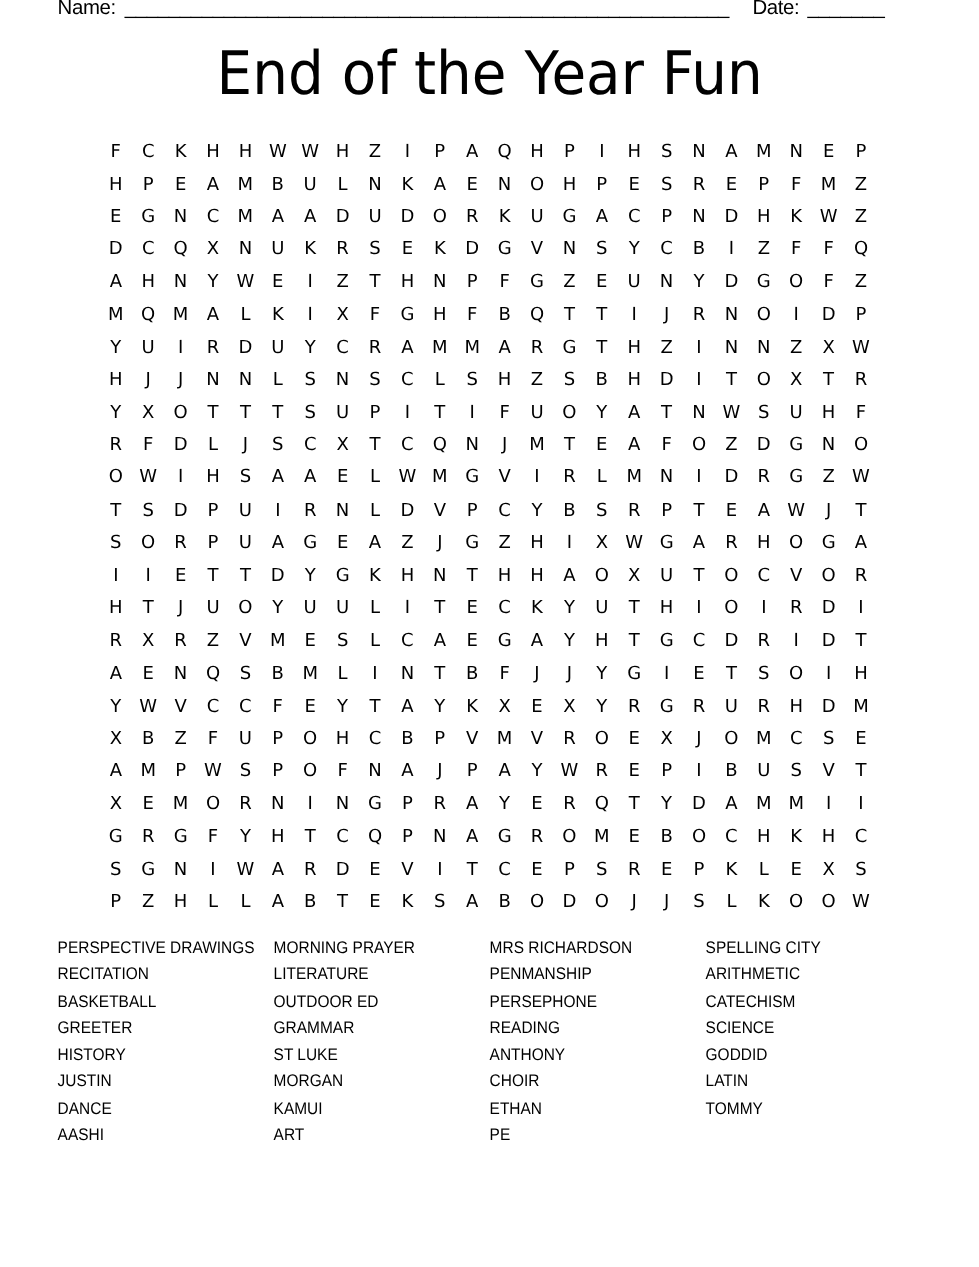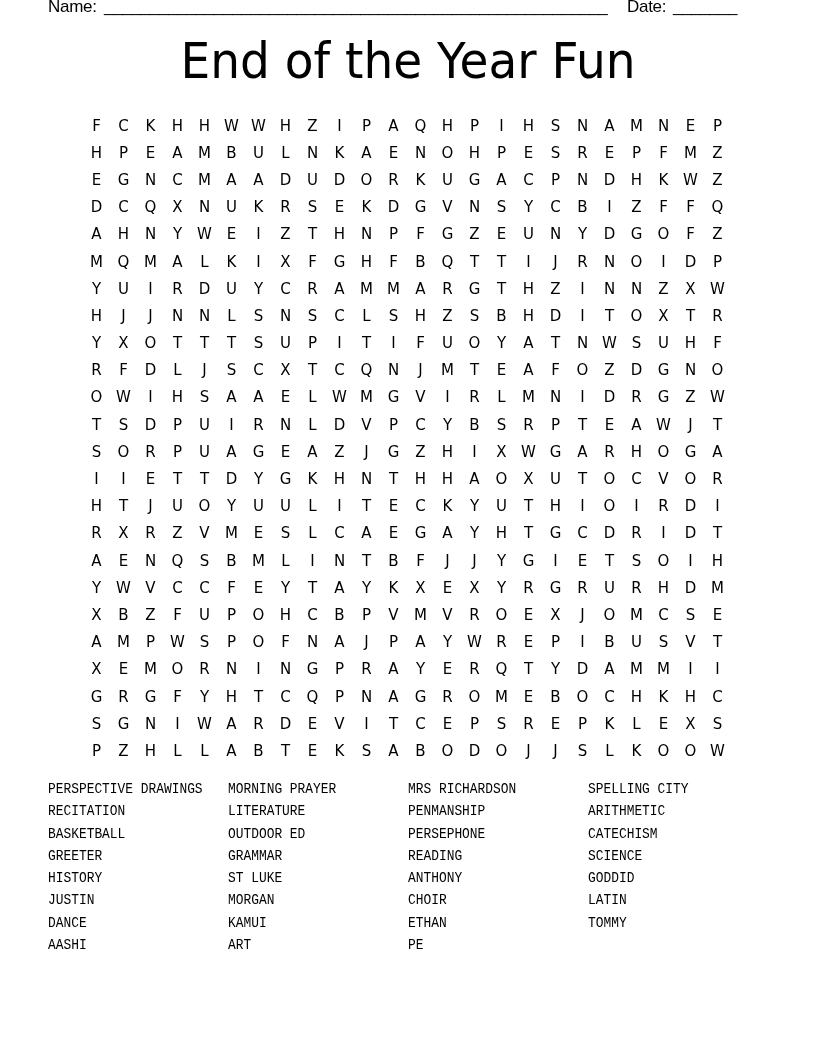--- a/index.html
+++ b/index.html
@@ -23,21 +23,21 @@
       display: grid;
       grid-template-columns: repeat(24, 27px);
       grid-auto-rows: 27.2px;
       font-family: "DejaVu Sans", sans-serif; font-size: 15px;
     }
     .cell { display: flex; align-items: center; justify-content: center; }
     .wordlist {
       position: absolute; top: 778px; left: 48px;
       display: grid; grid-template-columns: 180px 180px 180px 180px;
       grid-auto-flow: column; grid-template-rows: repeat(8, 22.3px);
-      font-family: Liberation Mono, monospace; font-size: 14px;
+      font-family: Liberation Sans, sans-serif; font-size: 14px;
     }
     .word { white-space: nowrap; transform: scaleX(0.92); transform-origin: left; line-height: 22px; }
   </style>
 </head>
 <body>
 
 <div class="header-line">
   <span class="name-label">Name:</span>
   <span class="name-blank">_______________________________________________________</span>
   <span class="date-label">Date:</span>

